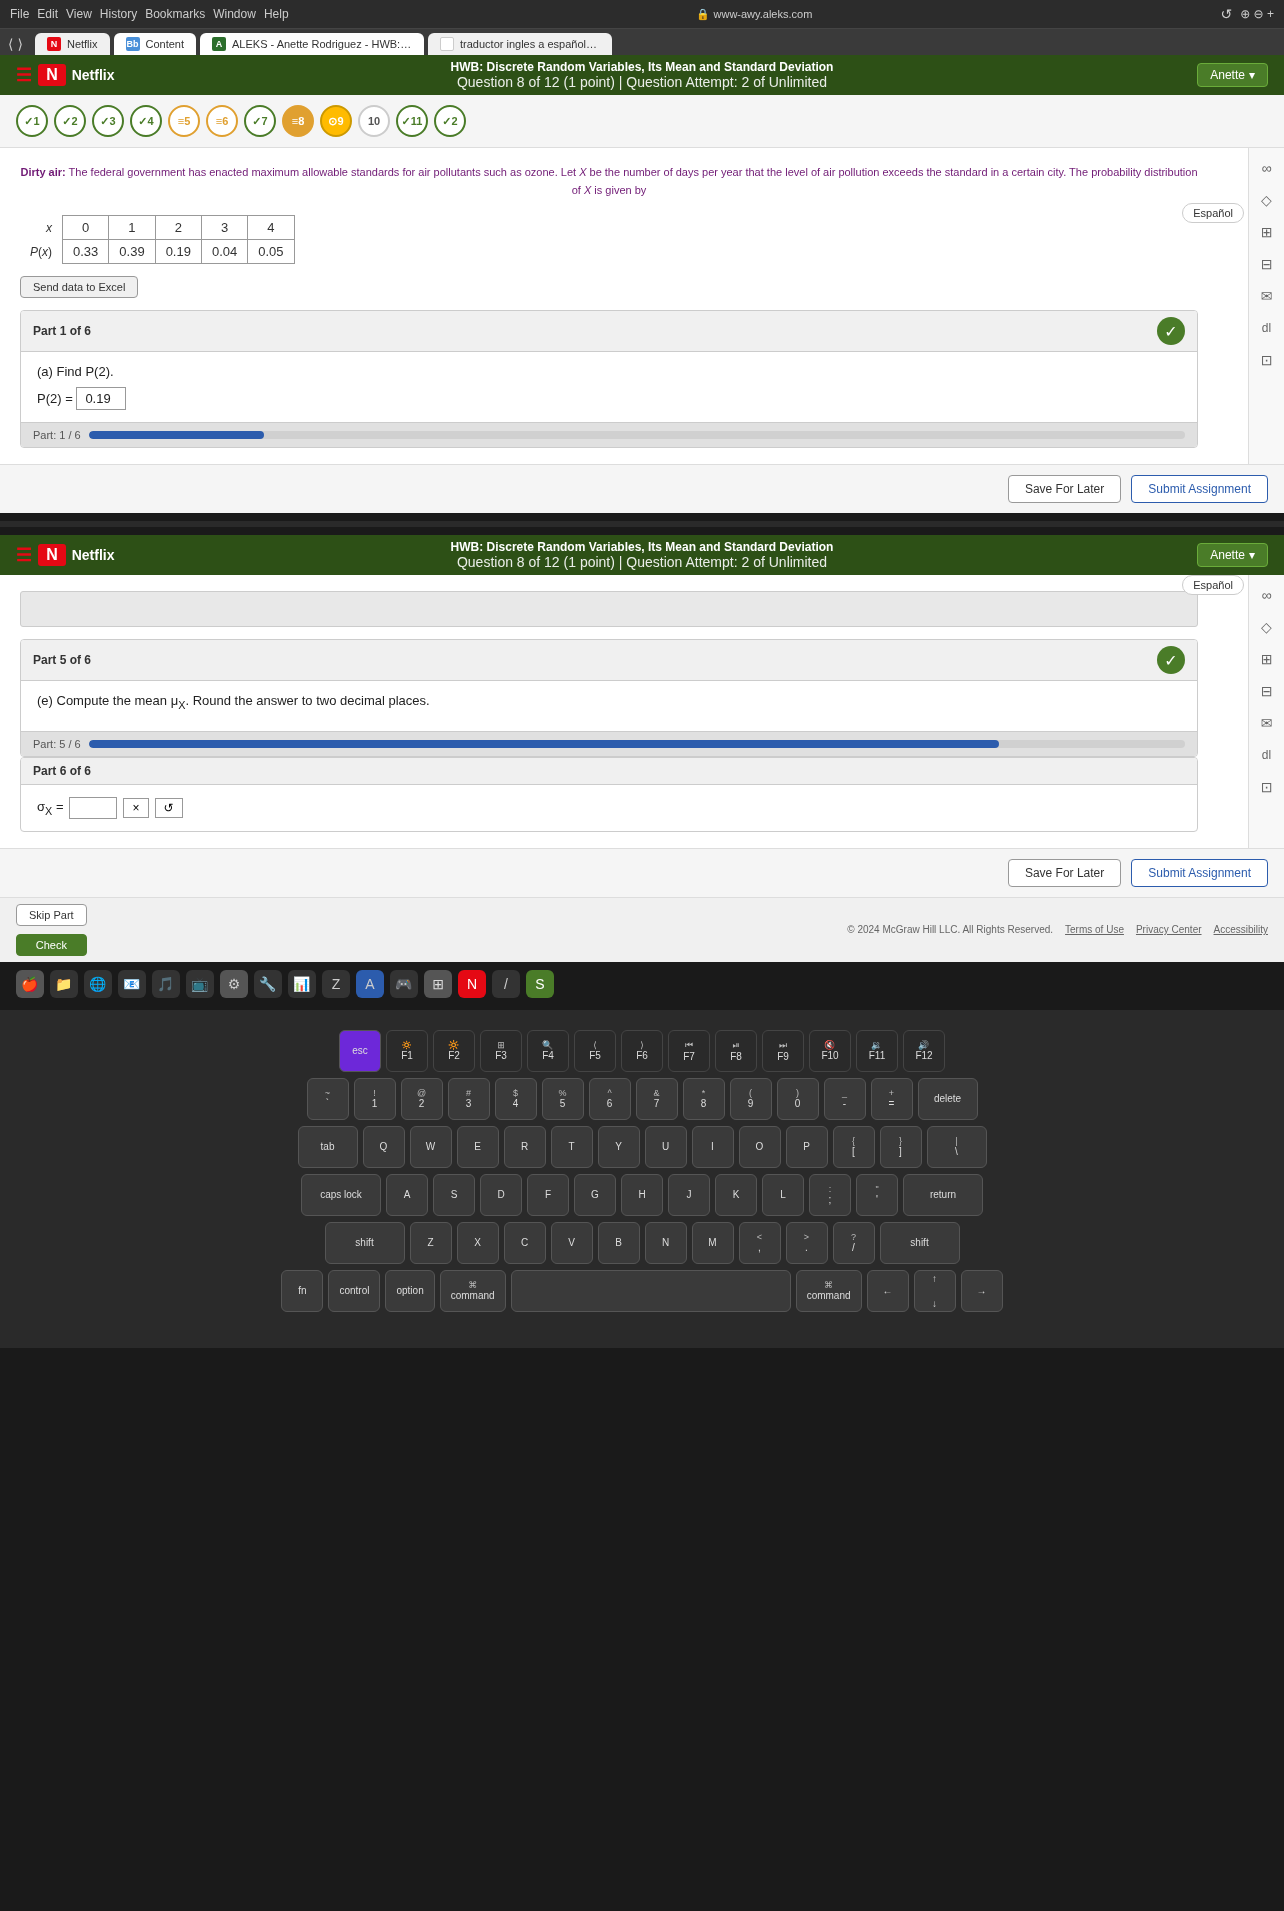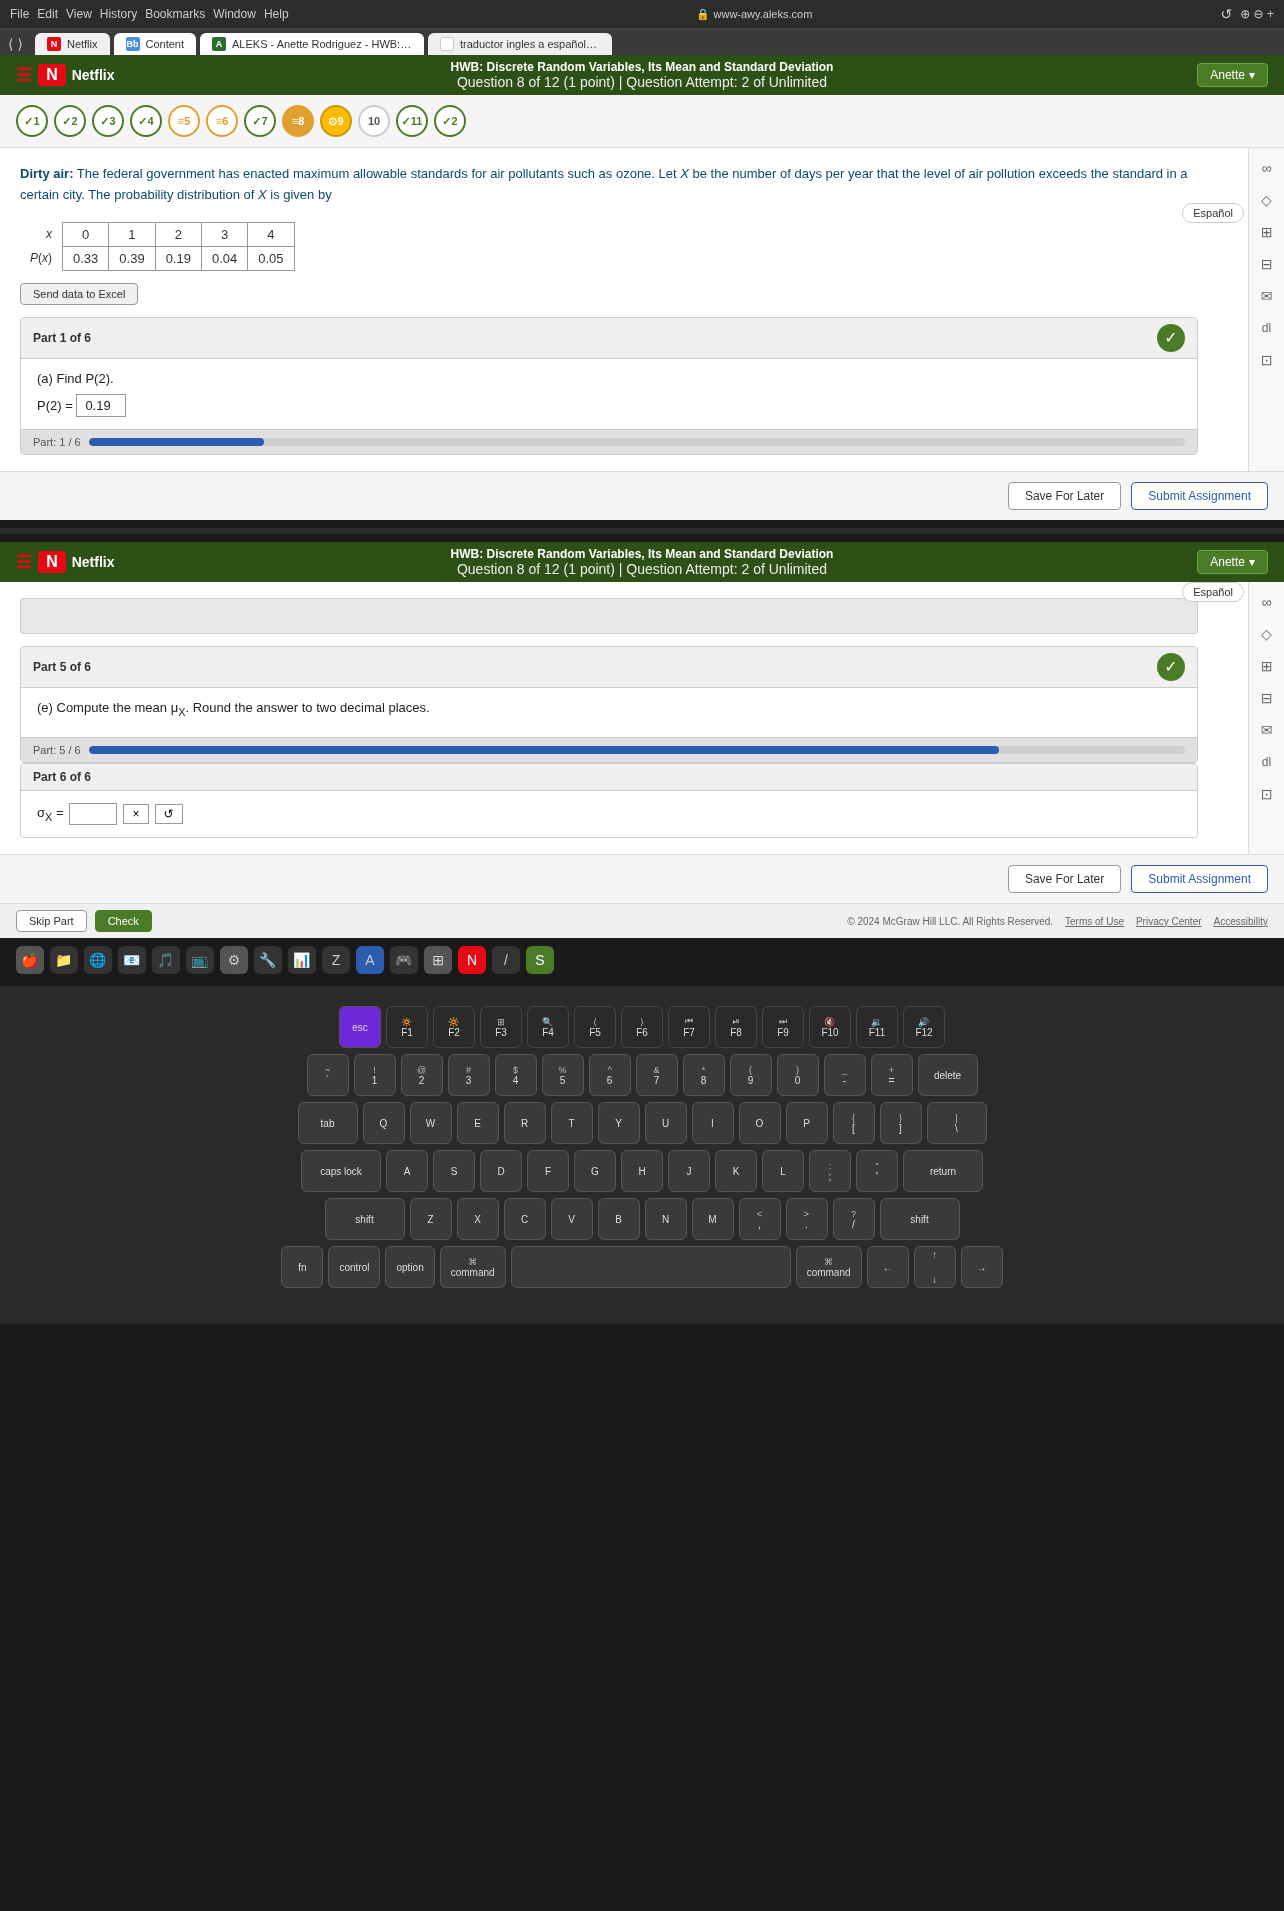--- a/index.html
+++ b/index.html
@@ -169,24 +169,25 @@
       border-color: #999;
     }
 
     
     .main-content {
       padding: 16px 20px;
       background: white;
     }
 
     .problem-text {
-      font-size: 13px;
+      font-size: 11px;
       line-height: 1.6;
-      color: #0c4a6e;
+      color: #701a75;
       margin-bottom: 16px;
+      text-align: center;
     }
 
     
     .prob-table {
       border-collapse: collapse;
       margin: 12px 0;
     }
     .prob-table td {
       border: 1px solid #999;
       padding: 4px 10px;
@@ -344,20 +345,21 @@
       display: flex;
       align-items: center;
       justify-content: space-between;
       border-top: 1px solid #ddd;
       font-size: 10px;
       color: #666;
     }
     .footer-actions {
       display: flex;
       gap: 8px;
+      flex-direction: column;
     }
     .footer-btn {
       border: 1px solid #999;
       background: white;
       padding: 4px 12px;
       border-radius: 4px;
       font-size: 11px;
       cursor: pointer;
       color: #333;
     }

